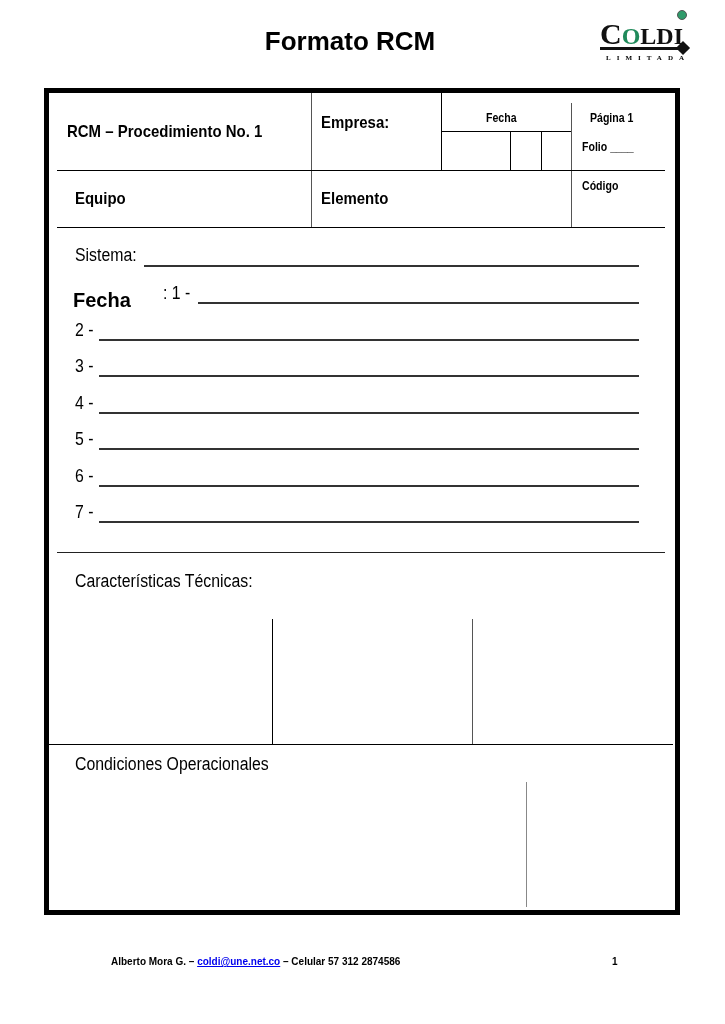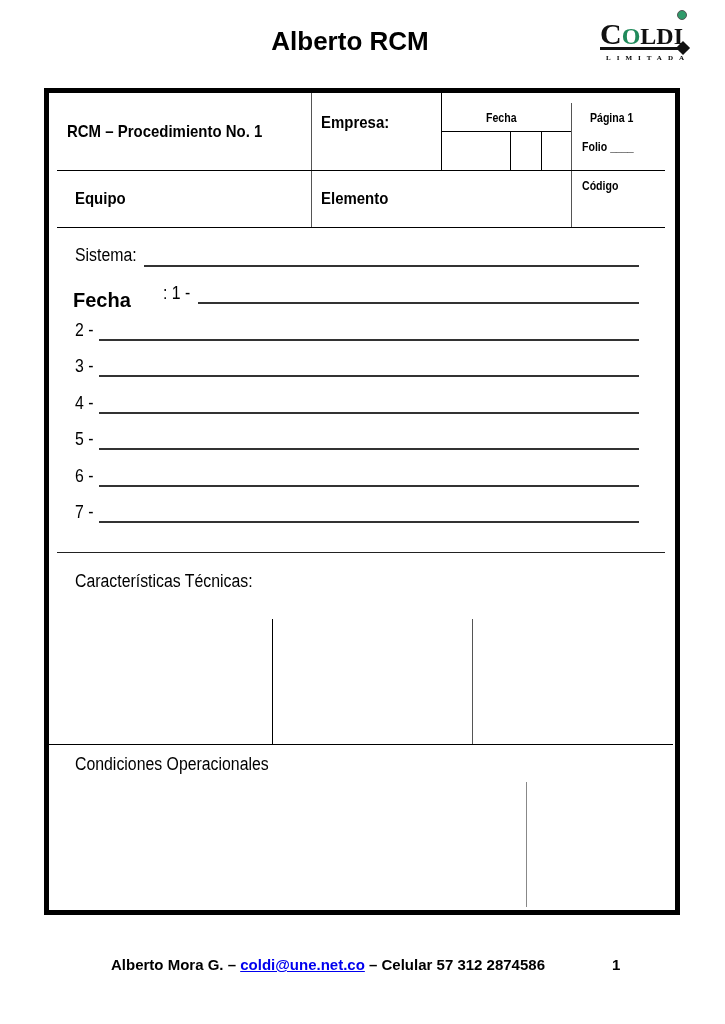--- a/index.html
+++ b/index.html
@@ -26,27 +26,27 @@
   .vline { position: absolute; width: 1px; background: #555; }
 
   .lbl { position: absolute; white-space: nowrap; }
   .hdr-big { font-size: 17px; font-weight: bold; transform: scaleX(0.88); transform-origin: left; }
   .hdr-small { font-size: 12px; font-weight: bold; transform: scaleX(0.88); transform-origin: left; }
   .body-txt { font-size: 18px; transform: scaleX(0.88); transform-origin: left; }
 
   .fill-line { position: absolute; height: 1.5px; background: #333; }
   .line-num { position: absolute; font-size: 18px; transform: scaleX(0.88); transform-origin: left; }
 
-  .footer { position: absolute; top: 956px; font-size: 15px; font-weight: bold; white-space: nowrap; }
+  .footer { position: absolute; top: 956px; font-size: 10px; font-weight: bold; white-space: nowrap; }
   .footer a { color: #0000ee; text-decoration: underline; }
 </style>
 </head>
 <body>
 
-<div class="abs title">Alberto RCM</div>
+<div class="abs title">Formato RCM</div>
 
 <div class="abs logo">
   <div class="logo-globe"></div>
   <div class="logo-word"><span class="big">C</span><span class="logo-o">O</span><span>LDI</span></div>
   <div class="logo-bar"></div>
   <div class="logo-diamond"></div>
   <div class="logo-sub">LIMITADA</div>
 </div>
 
 <div class="abs frame"></div>

